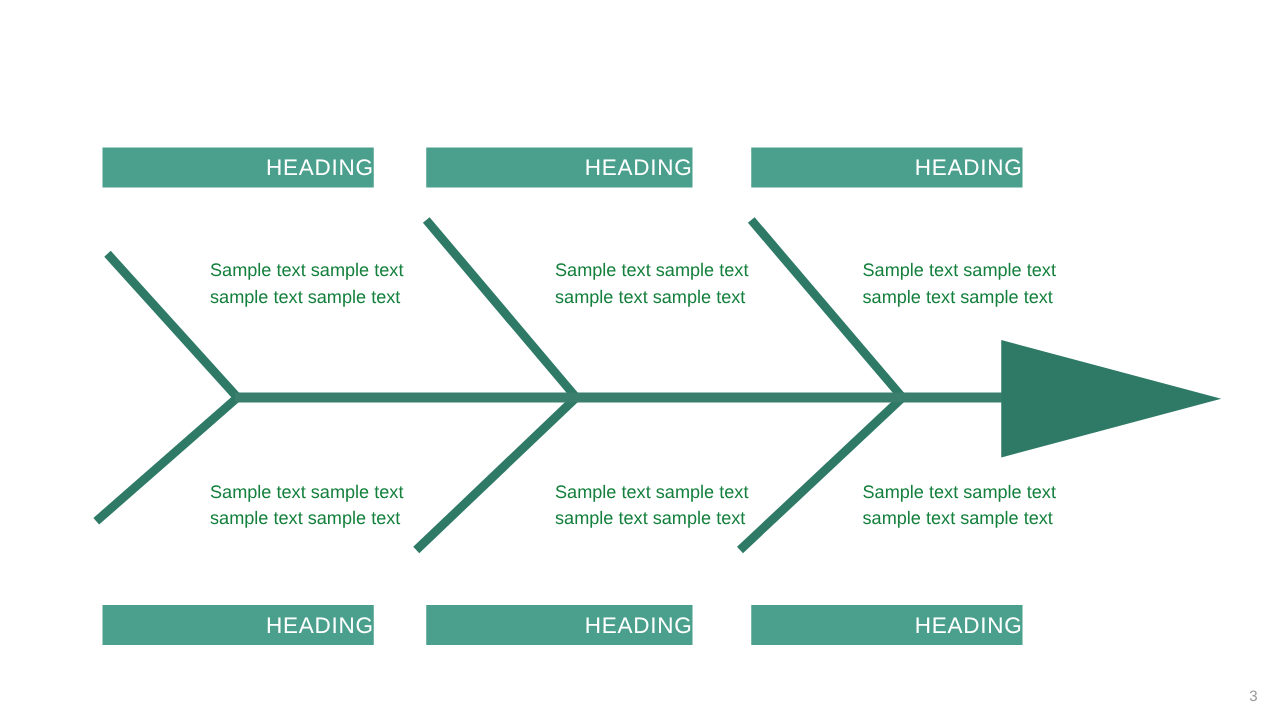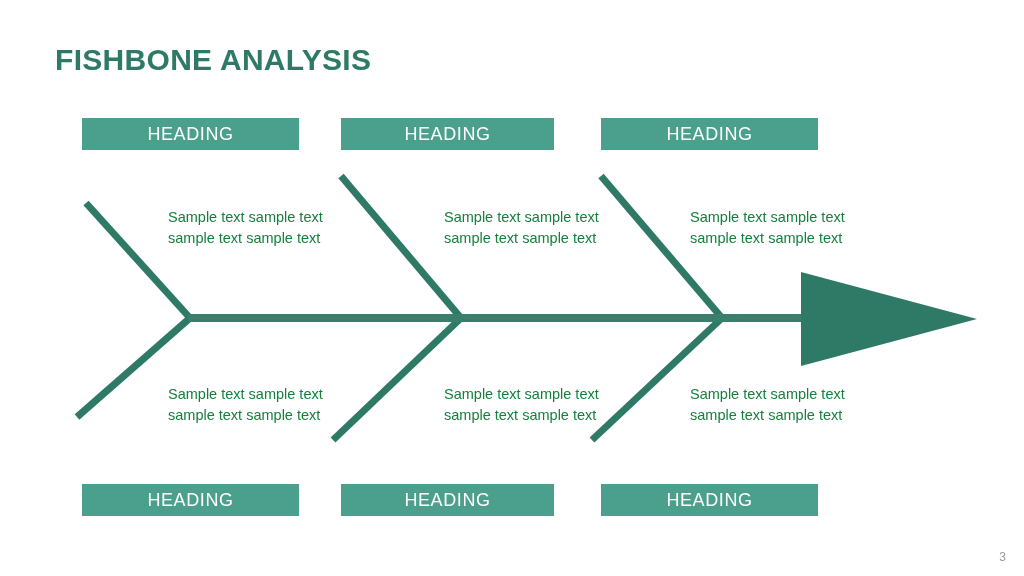--- a/index.html
+++ b/index.html
@@ -43,21 +43,21 @@
     width: 1024px;
     height: 576px;
   }
 
   
   .heading-box {
     position: absolute;
     background: #4AA08C;
     display: flex;
     align-items: center;
-    justify-content: center;
+    justify-content: flex-end;
   }
   .heading-box .heading-label {
     color: #ffffff;
     font-size: 18px;
     font-weight: normal;
     letter-spacing: 0.6px;
     font-family: "Liberation Sans", sans-serif;
     white-space: nowrap;
   }
 
@@ -94,21 +94,20 @@
     font-size: 12px;
     color: #9a9a9a;
     font-family: "Liberation Sans", sans-serif;
   }
 </style>
 </head>
 <body>
 
 <div id="slide">
 
-  <div id="title">FISHBONE ANALYSIS</div>
 
   <svg id="diagram" viewBox="0 0 1024 576">
 
     <line x1="86" y1="203" x2="190" y2="318" stroke="#2E7A66" stroke-width="7" stroke-linecap="butt"></line>
     <line x1="341" y1="176" x2="461" y2="318" stroke="#2E7A66" stroke-width="7" stroke-linecap="butt"></line>
     <line x1="601" y1="176" x2="722" y2="318" stroke="#2E7A66" stroke-width="7" stroke-linecap="butt"></line>
 
     <line x1="190" y1="318" x2="77" y2="417" stroke="#2E7A66" stroke-width="7" stroke-linecap="butt"></line>
     <line x1="461" y1="318" x2="333" y2="440" stroke="#2E7A66" stroke-width="7" stroke-linecap="butt"></line>
     <line x1="722" y1="318" x2="592" y2="440" stroke="#2E7A66" stroke-width="7" stroke-linecap="butt"></line>

